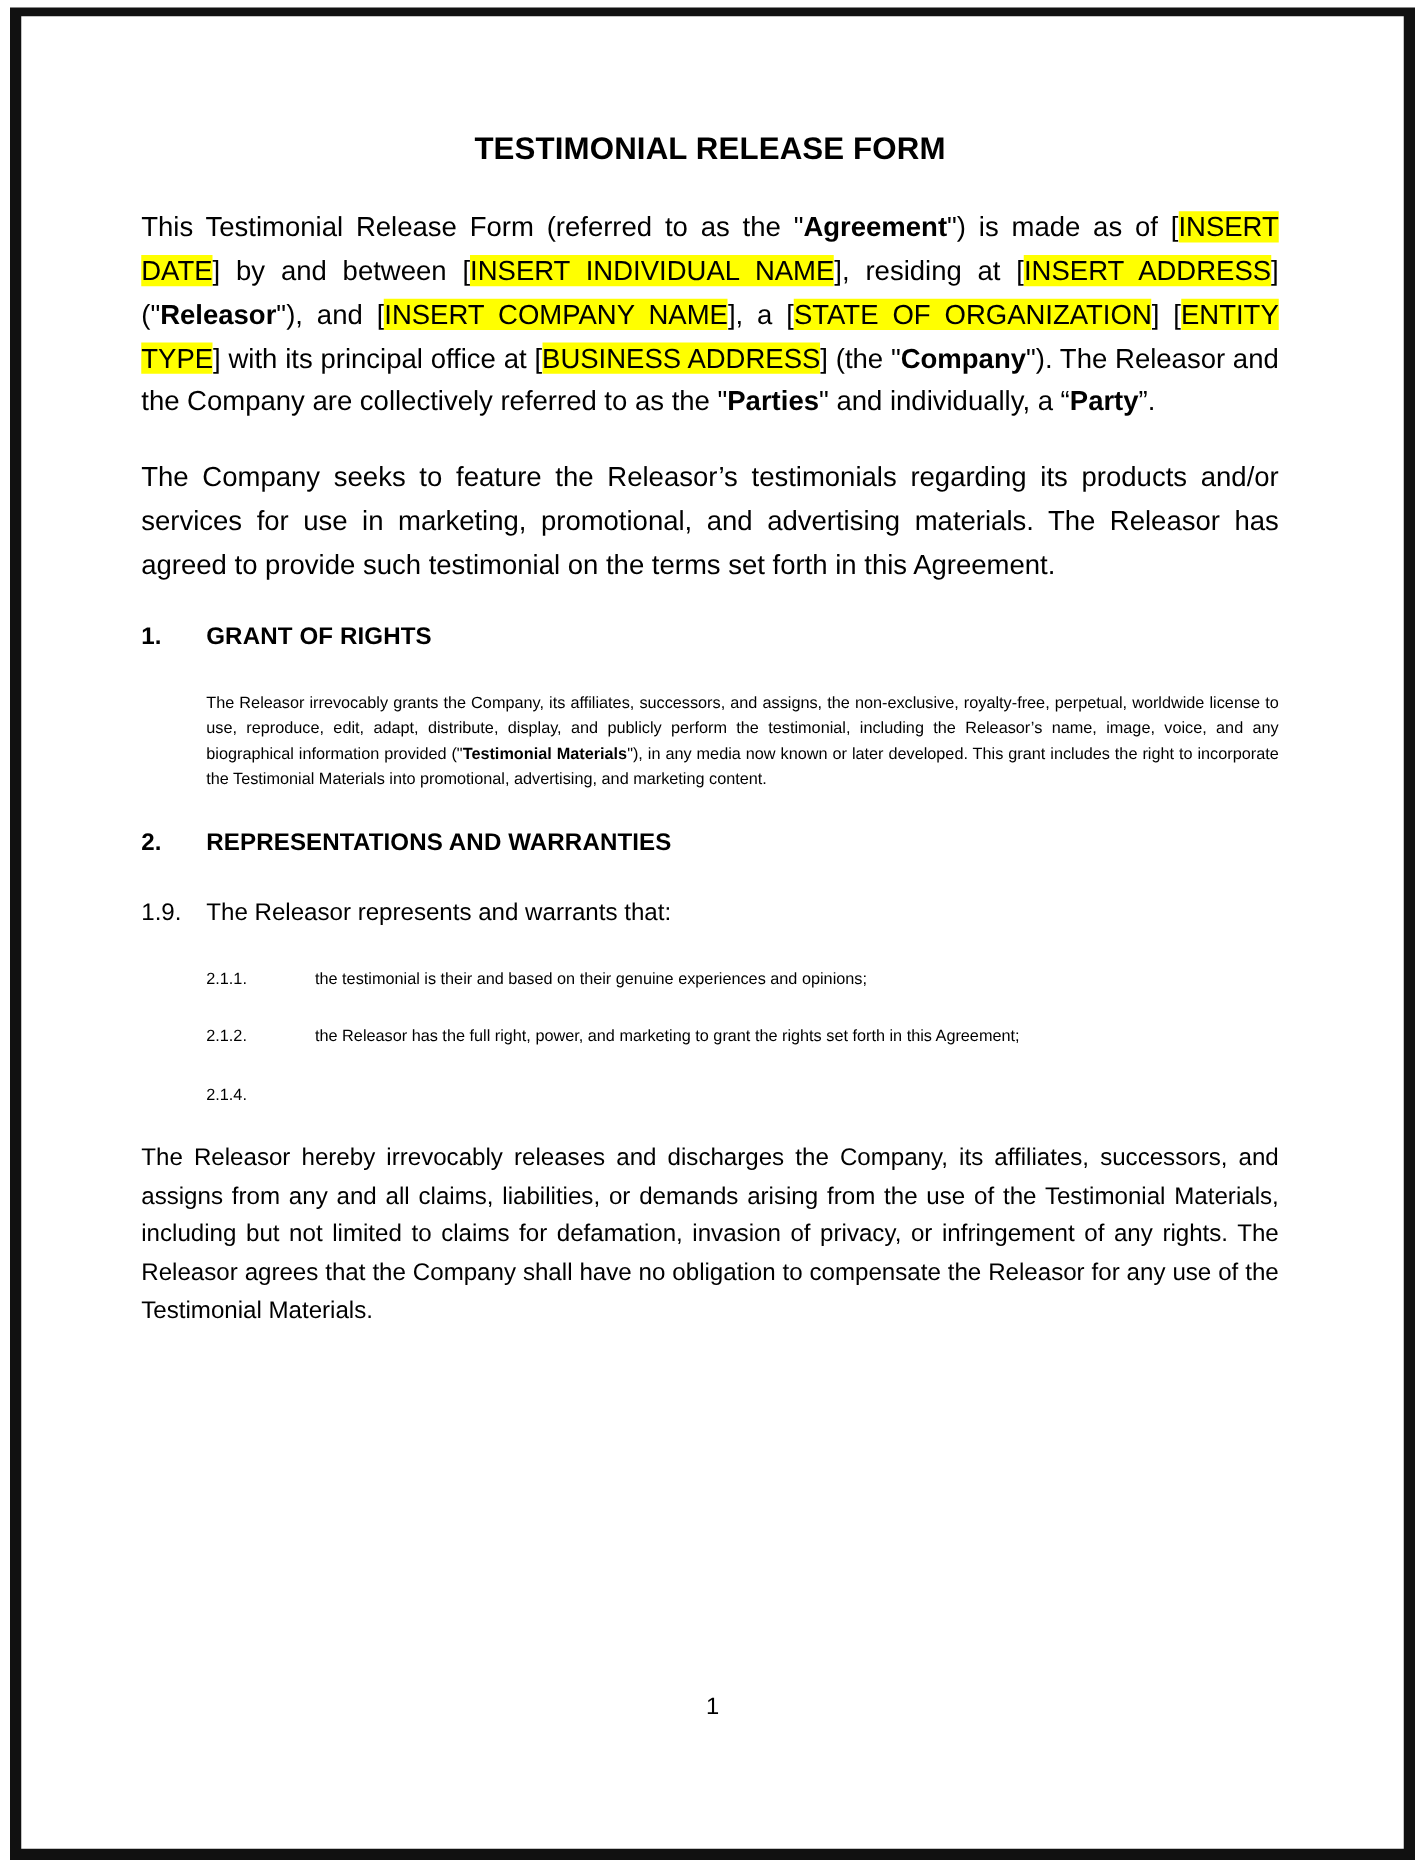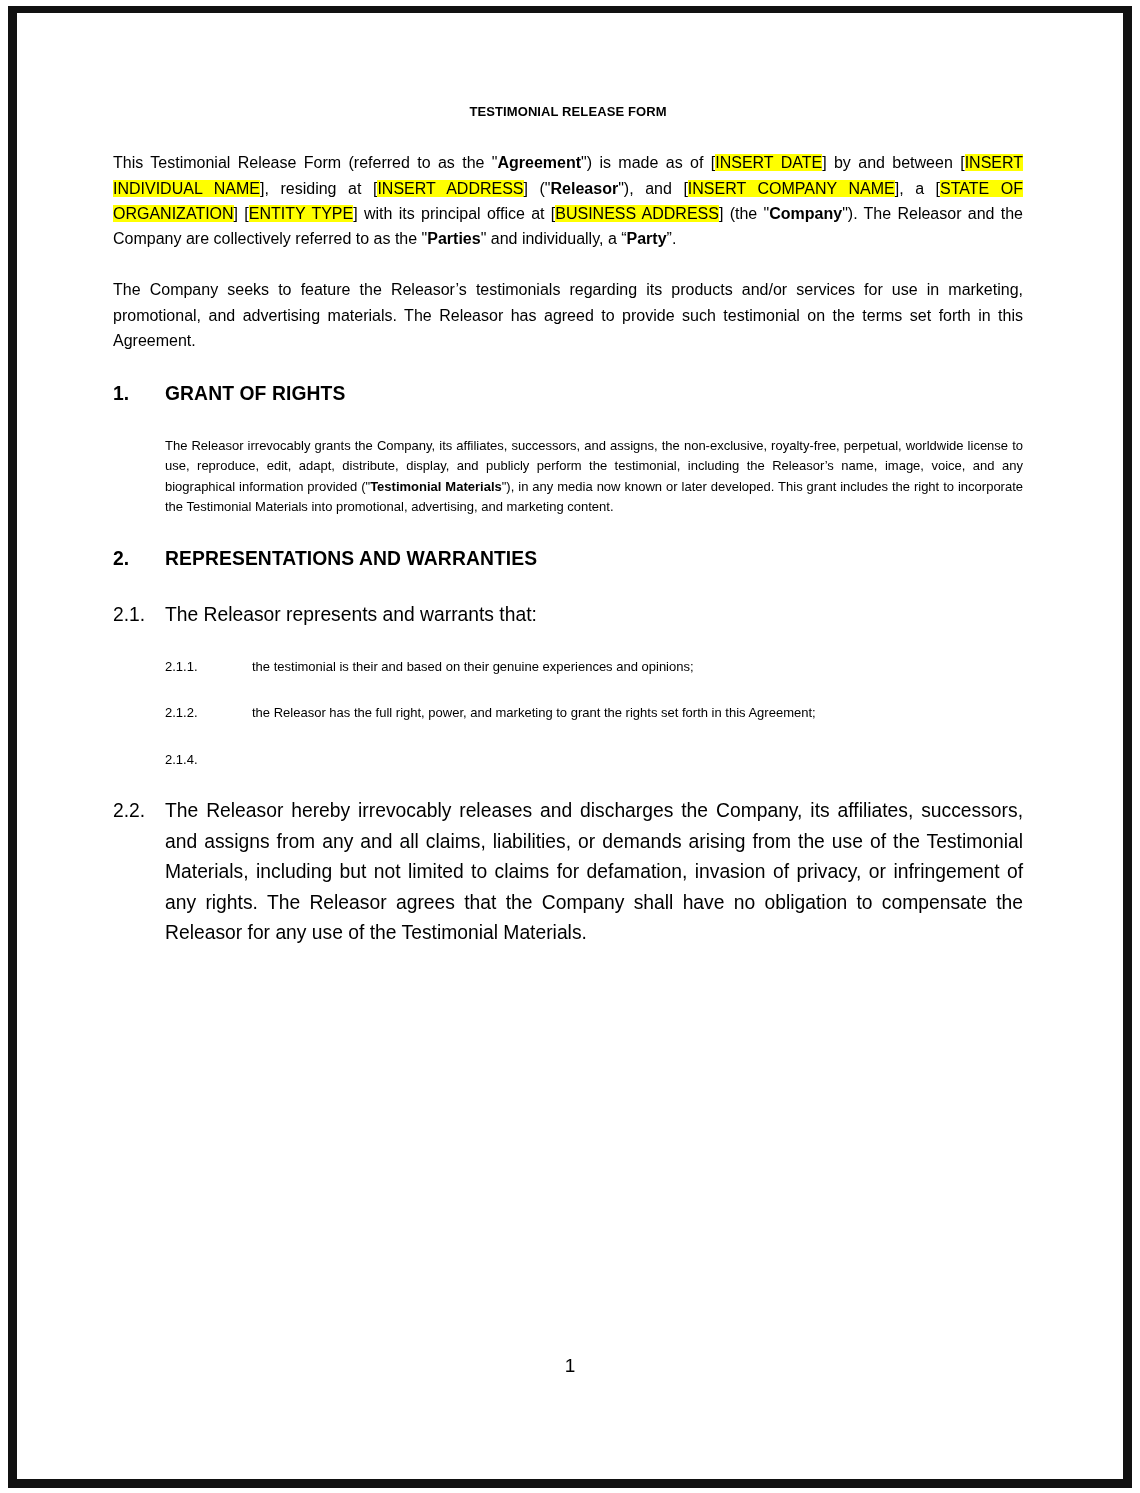--- a/index.html
+++ b/index.html
@@ -42,30 +42,30 @@
   .content {
     position: absolute;
     left: 113px;
     top: 104px;
     width: 910px;
   }
 
   .doc-title {
     text-align: center;
     font-weight: bold;
-    font-size: 13px;
+    font-size: 25px;
     letter-spacing: 0.1px;
     color: #000000;
     margin: 0 0 30px 0;
     line-height: 1.25;
   }
 
   p.body-para {
     margin: 0 0 26px 0;
-    font-size: 16px;
+    font-size: 22px;
     line-height: 1.58;
     text-align: justify;
     text-justify: inter-word;
     color: #000000;
     hyphens: none;
   }
 
   .hl {
     background: #ffff00;
   }
@@ -167,40 +167,39 @@
     </div>
 
     <div class="indent-block"><span>The Releasor irrevocably grants the Company, its affiliates, successors, and assigns, the non-exclusive, royalty-free, perpetual, worldwide license to use, reproduce, edit, adapt, distribute, display, and publicly perform the testimonial, including the Releasor’s name, image, voice, and any biographical information provided ("</span><b>Testimonial Materials</b><span>"), in any media now known or later developed. This grant includes the right to incorporate the Testimonial Materials into promotional, advertising, and marketing content.</span></div>
 
     <div class="heading1">
       <span class="num">2.</span>
       <span class="txt">REPRESENTATIONS AND WARRANTIES</span>
     </div>
 
     <div class="item2">
-      <span class="num">2.1.</span>
+      <span class="num">1.9.</span>
       <span class="txt nojust">The Releasor represents and warrants that:</span>
     </div>
 
     <div class="item3">
       <span class="num">2.1.1.</span>
       <span class="txt nojust">the testimonial is their and based on their genuine experiences and opinions;</span>
     </div>
 
     <div class="item3">
       <span class="num">2.1.2.</span>
       <span class="txt">the Releasor has the full right, power, and marketing to grant the rights set forth in this Agreement;</span>
     </div>
 
 
     <div class="item3">
       <span class="num">2.1.4.</span>
     </div>
 
     <div class="item2">
-      <span class="num">2.2.</span>
       <span class="txt">The Releasor hereby irrevocably releases and discharges the Company, its affiliates, successors, and assigns from any and all claims, liabilities, or demands arising from the use of the Testimonial Materials, including but not limited to claims for defamation, invasion of privacy, or infringement of any rights. The Releasor agrees that the Company shall have no obligation to compensate the Releasor for any use of the Testimonial Materials.</span>
     </div>
 
   </div>
 
   <div class="page-number">1</div>
 </div>
 
 </body></html>

